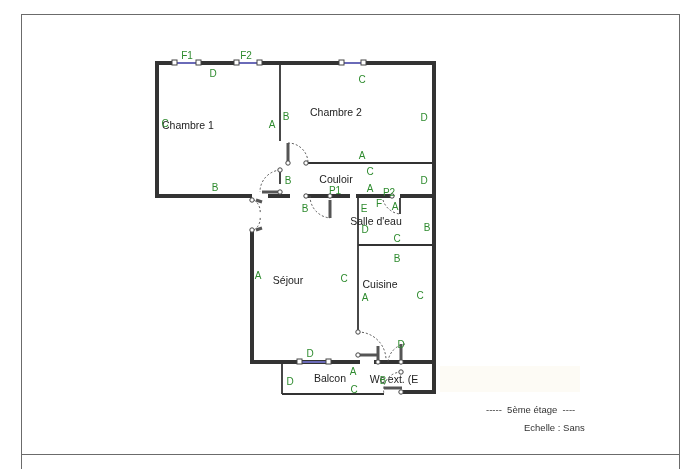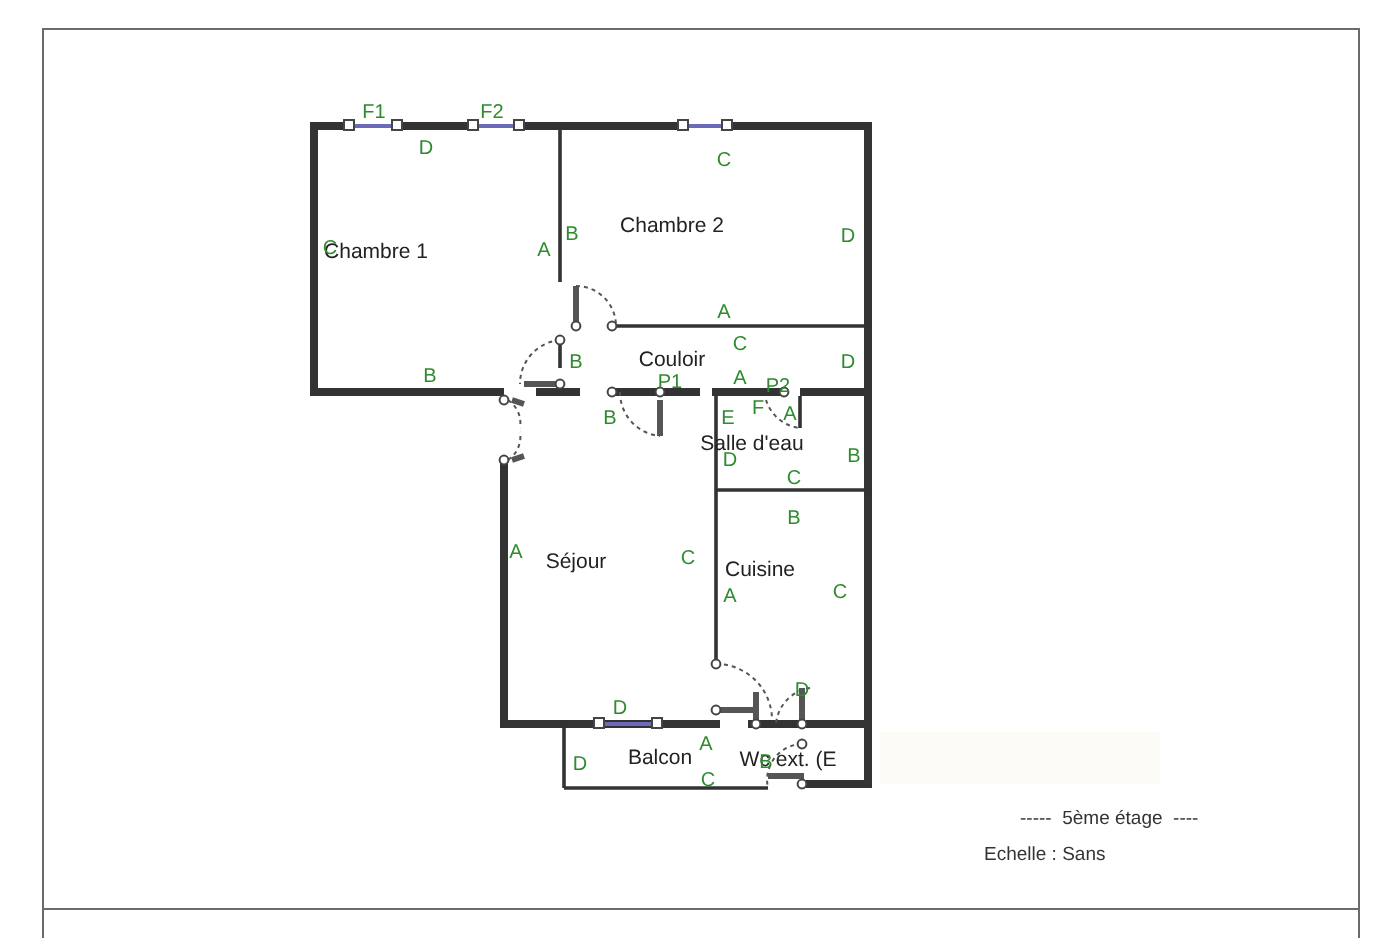--- a/index.html
+++ b/index.html
@@ -149,14 +149,14 @@
       <text x="420" y="299" class="wall-letter" text-anchor="middle">C</text>
       <text x="310" y="357" class="wall-letter" text-anchor="middle">D</text>
       <text x="401" y="348" class="wall-letter" text-anchor="middle">D</text>
       <text x="290" y="385" class="wall-letter" text-anchor="middle">D</text>
       <text x="353" y="375" class="wall-letter" text-anchor="middle">A</text>
       <text x="383" y="384" class="wall-letter" text-anchor="middle">B</text>
       <text x="354" y="393" class="wall-letter" text-anchor="middle">C</text>
     </g>
 </svg>
 
-<div class="caption" style="left:486px;top:404px;margin-left:24px;">-----  5ème étage  ----</div>
-<div class="caption" style="left:492px;top:422px;">Echelle : Sans</div>
+<div class="caption" style="left:486px;top:404px;">-----  5ème étage  ----</div>
+<div class="caption" style="left:524px;top:422px;">Echelle : Sans</div>
 
 </body></html>

